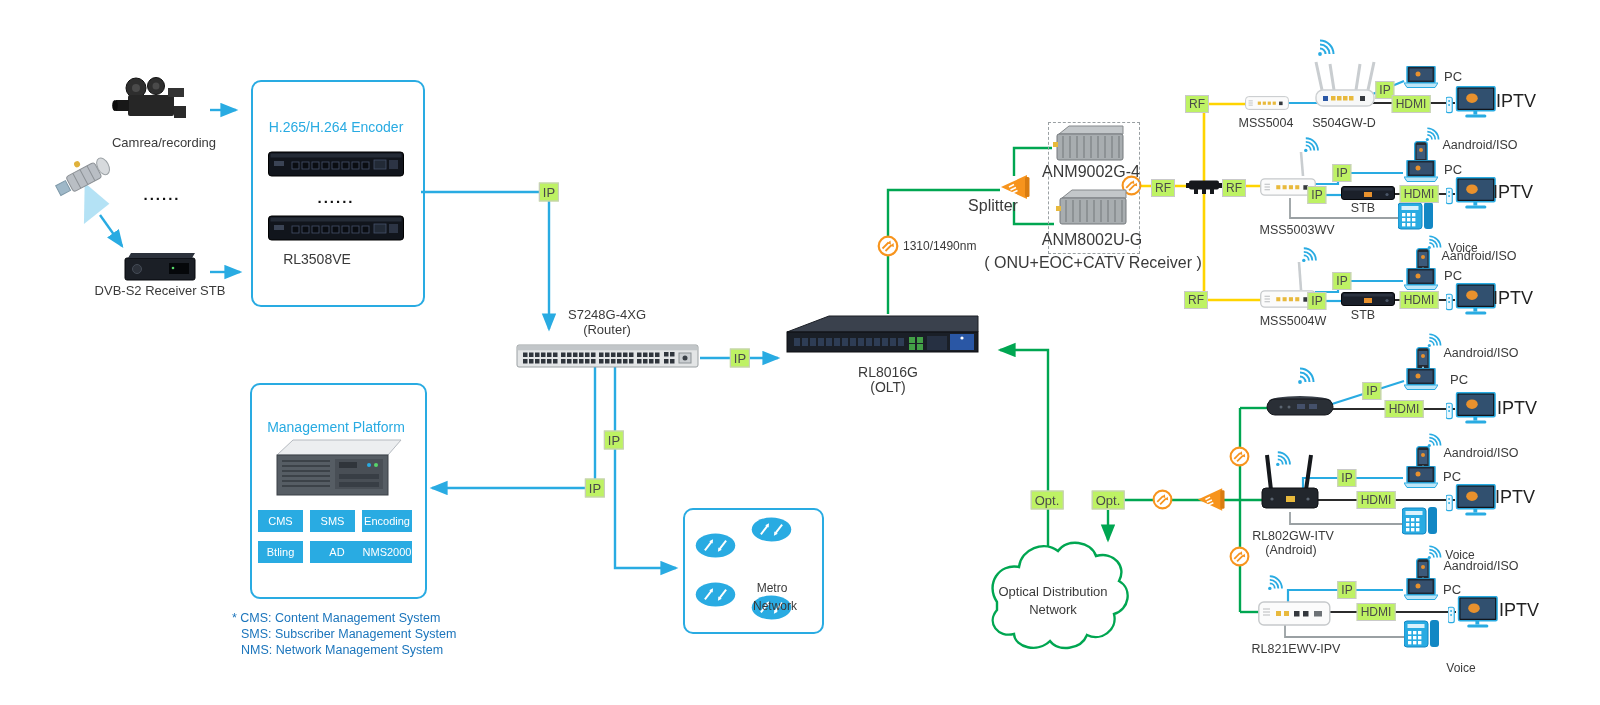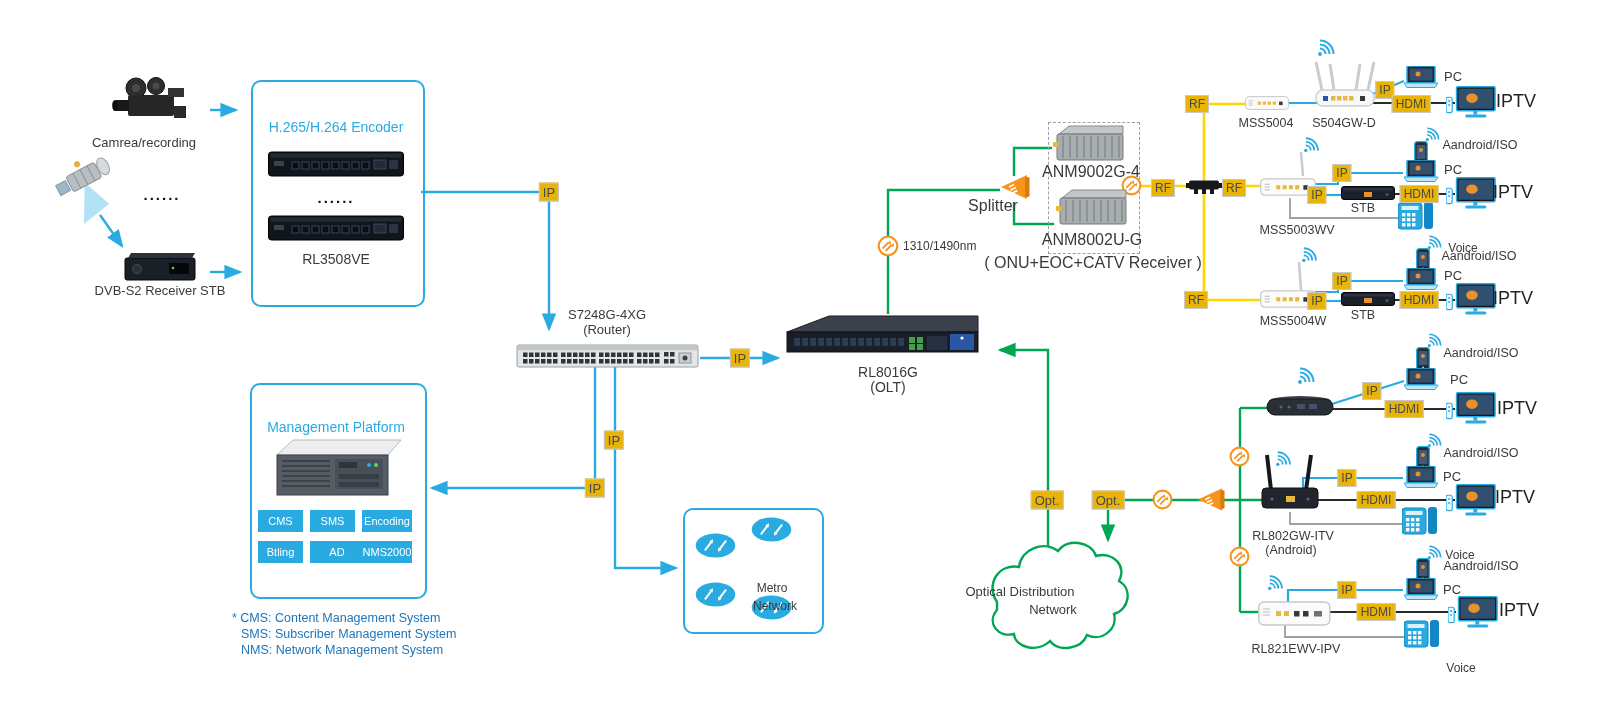--- a/index.html
+++ b/index.html
@@ -4,21 +4,21 @@
 <style>
   html,body { margin:0; padding:0; background:#ffffff; }
   #canvas {
     position:relative; width:1600px; height:705px; background:#ffffff;
     font-family:"Liberation Sans", sans-serif; overflow:hidden; color:#3a3a3a;
   }
   #wires { position:absolute; left:0; top:0; }
   .t { position:absolute; transform:translate(-50%,-50%); white-space:nowrap;
        font-size:13px; color:#3a3a3a; text-align:center; line-height:1.15; }
   .tl { position:absolute; transform:translate(0,-50%); white-space:nowrap; font-size:12px; color:#3a3a3a; }
-  .boxlbl { position:absolute; transform:translate(-50%,-50%); background:#eab308;
+  .boxlbl { position:absolute; transform:translate(-50%,-50%); background:#bef264;
        border:1px solid #c9c9c9; color:#4a4a4a; font-size:12px; line-height:1;
        padding:2px 3px; white-space:nowrap; }
   .blue { color:#29abe2; } .f115{ font-size:16px; } .f12 { font-size:16px; }
   .f125 { font-size:12.5px; } .f14 { font-size:14px; } .f15 { font-size:12px;margin-top:32px; }
   .f18 { font-size:18px; color:#222; }
   .dots { font-weight:bold; letter-spacing:2px; font-size:15px; color:#111; }
   .round-box { position:absolute; border:2.5px solid #29abe2; border-radius:10px; background:transparent; }
   .dashed-box { position:absolute; border:1.5px dashed #9aa0a3; }
   .btn { position:absolute; background:#29abe2; color:#fff; font-size:11px;
        display:flex; align-items:center; justify-content:center; }
@@ -449,26 +449,26 @@
   <use href="#lap" x="1404" y="578" width="34" height="24"></use>
   <use href="#tvr" x="1448" y="596" width="50" height="34"></use>
   <use href="#dp" x="1404" y="619" width="36" height="30"></use>
 </svg>
 
 <div class="round-box" style="left:251px;top:80px;width:170px;height:223px;"></div>
 <div class="round-box" style="left:250px;top:383px;width:173px;height:212px;"></div>
 <div class="round-box" style="left:683px;top:508px;width:137px;height:122px;"></div>
 <div class="dashed-box" style="left:1048px;top:122px;width:90px;height:130px;"></div>
 
-<div class="t" style="left:144px;top:143px;text-align:center;">Camrea/recording</div>
+<div class="t" style="left:164px;top:143px;text-align:center;">Camrea/recording</div>
 <div class="t dots" style="left:162px;top:195px;">......</div>
 <div class="t" style="left:160px;top:291px;">DVB-S2 Receiver STB</div>
 <div class="t blue f14" style="left:336px;top:127px;">H.265/H.264 Encoder</div>
 <div class="t dots" style="left:336px;top:198px;">......</div>
-<div class="t f14" style="left:336px;top:259px;">RL3508VE</div>
+<div class="t f14" style="left:317px;top:259px;">RL3508VE</div>
 
 <div class="boxlbl" style="left:549px;top:192px;font-size:13px;">IP</div>
 <div class="t" style="left:607px;top:315px;">S7248G-4XG</div>
 <div class="t" style="left:607px;top:330px;">(Router)</div>
 <div class="boxlbl" style="left:740px;top:358px;font-size:13px;">IP</div>
 <div class="boxlbl" style="left:595px;top:488px;font-size:13px;">IP</div>
 <div class="boxlbl" style="left:614px;top:440px;font-size:13px;">IP</div>
 <div class="t f14" style="left:888px;top:372px;">RL8016G</div>
 <div class="t f14" style="left:888px;top:387px;">(OLT)</div>
 <div class="tl" style="left:903px;top:246px;">1310/1490nm</div>
@@ -487,21 +487,21 @@
 
 <div class="t f15" style="left:772px;top:557px;">Metro</div>
 <div class="t f15" style="left:775px;top:575px;">Network</div>
 
 <div class="t f115" style="left:1091px;top:172px;">ANM9002G-4</div>
 <div class="t f115" style="left:1092px;top:240px;">ANM8002U-G</div>
 <div class="t f12" style="left:1093px;top:263px;">( ONU+EOC+CATV Receiver )</div>
 
 <div class="boxlbl" style="left:1047px;top:500px;font-size:13px;">Opt.</div>
 <div class="boxlbl" style="left:1108px;top:500px;font-size:13px;">Opt.</div>
-<div class="t" style="left:1020px;top:592px;">Optical Distribution</div>
+<div class="t" style="left:1053px;top:592px;">Optical Distribution</div>
 <div class="t" style="left:1053px;top:610px;">Network</div>
 
 <div class="boxlbl" style="left:1197px;top:104px;">RF</div>
 <div class="boxlbl" style="left:1163px;top:188px;">RF</div>
 <div class="boxlbl" style="left:1234px;top:188px;">RF</div>
 <div class="boxlbl" style="left:1196px;top:300px;">RF</div>
 
 <div class="t f125" style="left:1266px;top:123px;">MSS5004</div>
 <div class="t f125" style="left:1344px;top:123px;">S504GW-D</div>
 <div class="boxlbl" style="left:1385px;top:90px;">IP</div>

